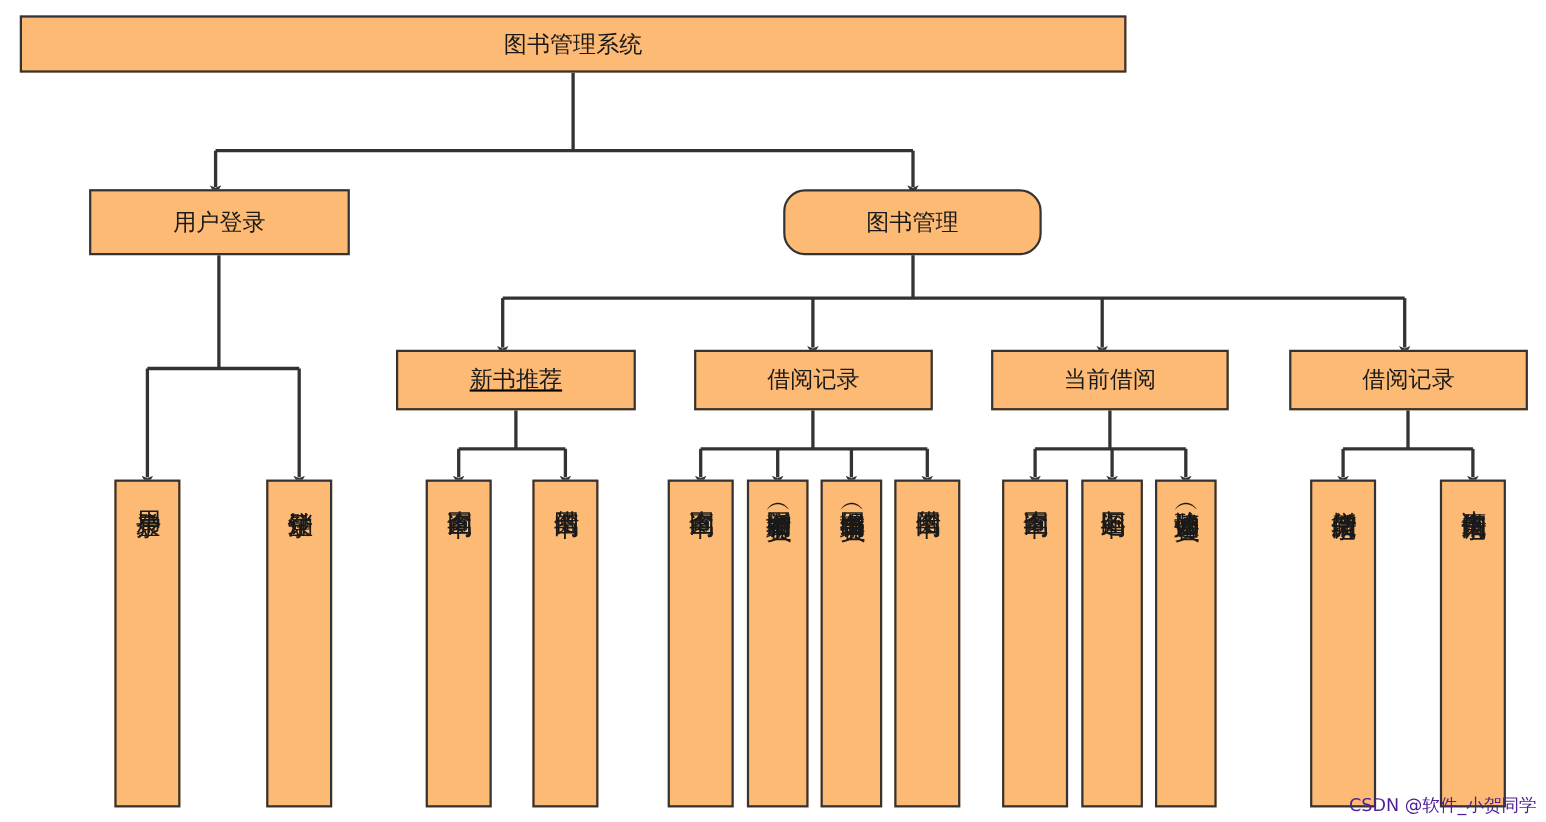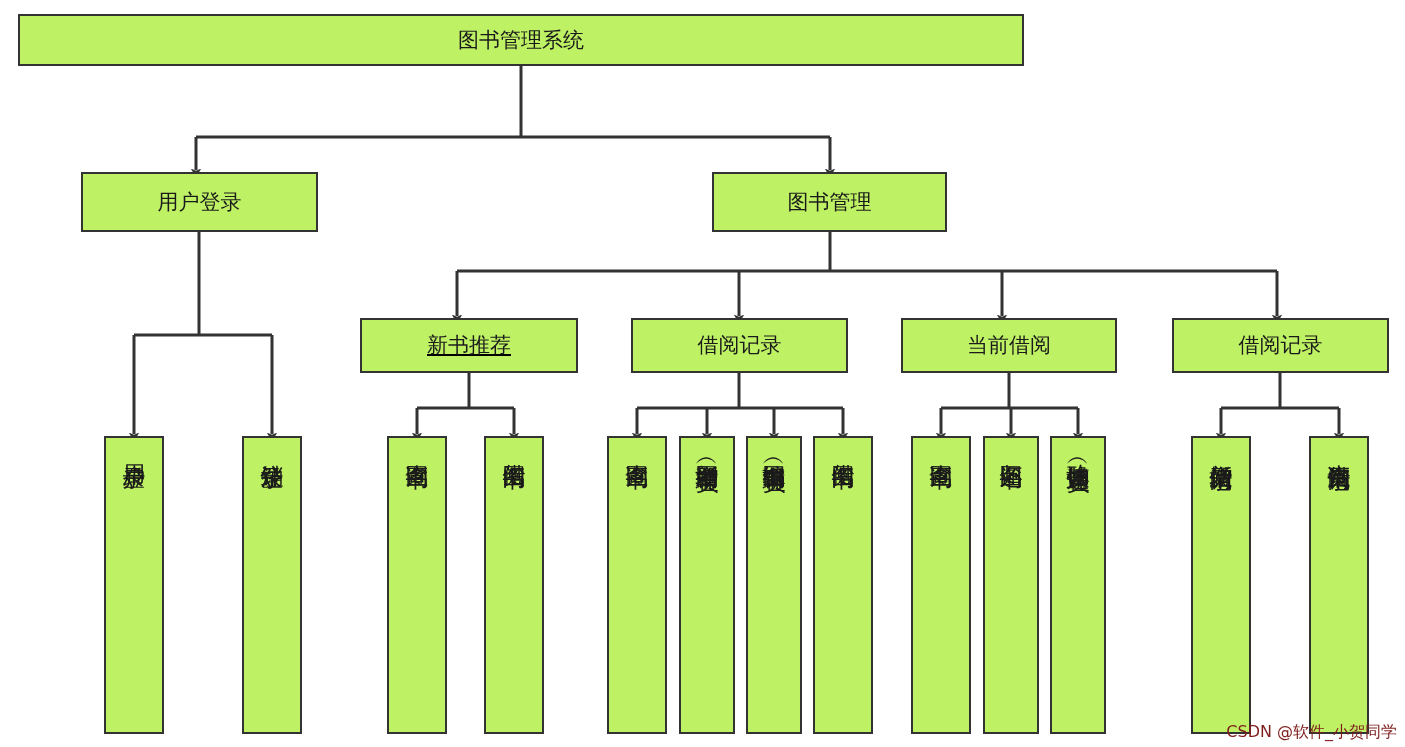--- a/index.html
+++ b/index.html
@@ -20,21 +20,21 @@
   #svg-layer {
     position: absolute;
     left: 0;
     top: 0;
     width: 1405px;
     height: 747px;
   }
   .node {
     position: absolute;
     box-sizing: border-box;
-    background: #bef264;
+    background: #fdba74;
     border: 2px solid #333333;
     display: flex;
     align-items: center;
     justify-content: center;
     z-index: 2;
   }
   .node-label {
     color: #1a1a1a;
     line-height: 1.18;
     text-align: center;
@@ -54,21 +54,21 @@
     font-size: 23px;
     letter-spacing: 1px;
     white-space: normal;
     max-height: 280px;
   }
   .watermark {
     position: absolute;
     right: 8px;
     bottom: 4px;
     font-size: 16px;
-    color: #7f1d1d;
+    color: #4c1d95;
     z-index: 5;
     white-space: nowrap;
     font-family: "DejaVu Sans", "Liberation Sans", sans-serif;
   }
 </style>
 </head>
 <body>
 
 <div id="canvas">
 
@@ -115,21 +115,21 @@
       </g>
   </svg>
 
   <div class="node horiz" style="left: 18px; top: 14px; width: 1006px; height: 52px;">
     <span class="node-label">图书管理系统</span>
   </div>
 
   <div class="node horiz" style="left: 81px; top: 172px; width: 237px; height: 60px;">
     <span class="node-label">用户登录</span>
   </div>
-  <div class="node horiz" style="left: 712px; top: 172px; width: 235px; height: 60px;">
+  <div class="node horiz" style="left: 712px; top: 172px; width: 235px; height: 60px; border-radius: 20px;">
     <span class="node-label">图书管理</span>
   </div>
 
   <div class="node horiz" style="left: 360px; top: 318px; width: 218px; height: 55px; text-decoration: underline;">
     <span class="node-label">新书推荐</span>
   </div>
   <div class="node horiz" style="left: 631px; top: 318px; width: 217px; height: 55px;">
     <span class="node-label">借阅记录</span>
   </div>
   <div class="node horiz" style="left: 1172px; top: 318px; width: 217px; height: 55px;">

